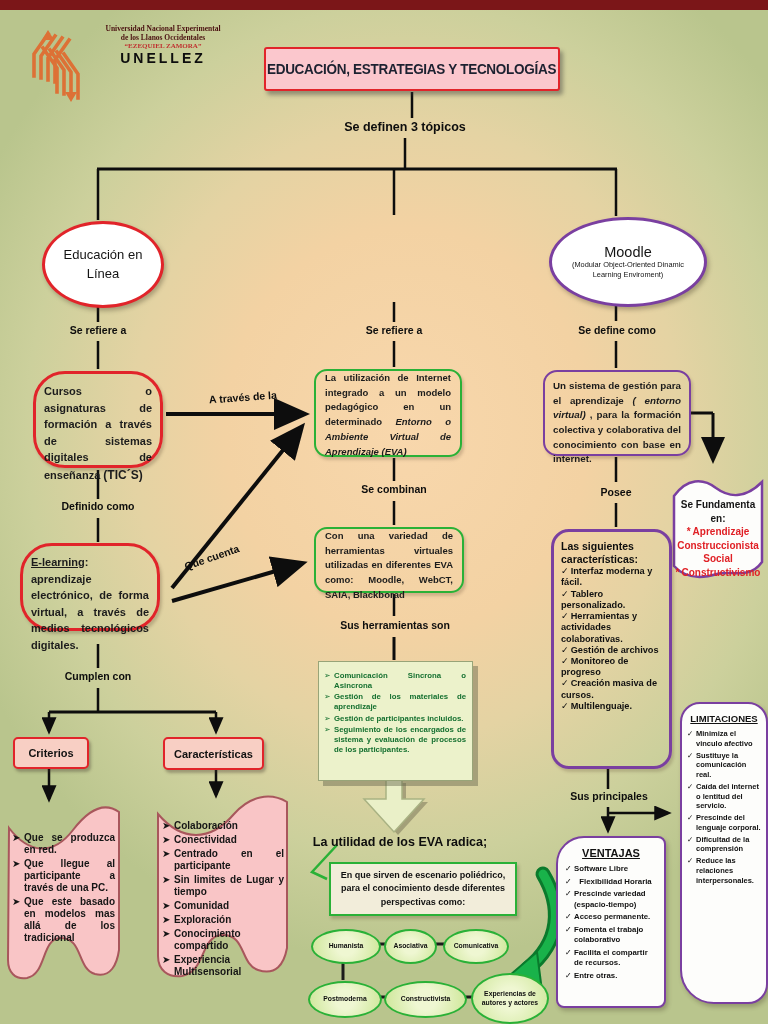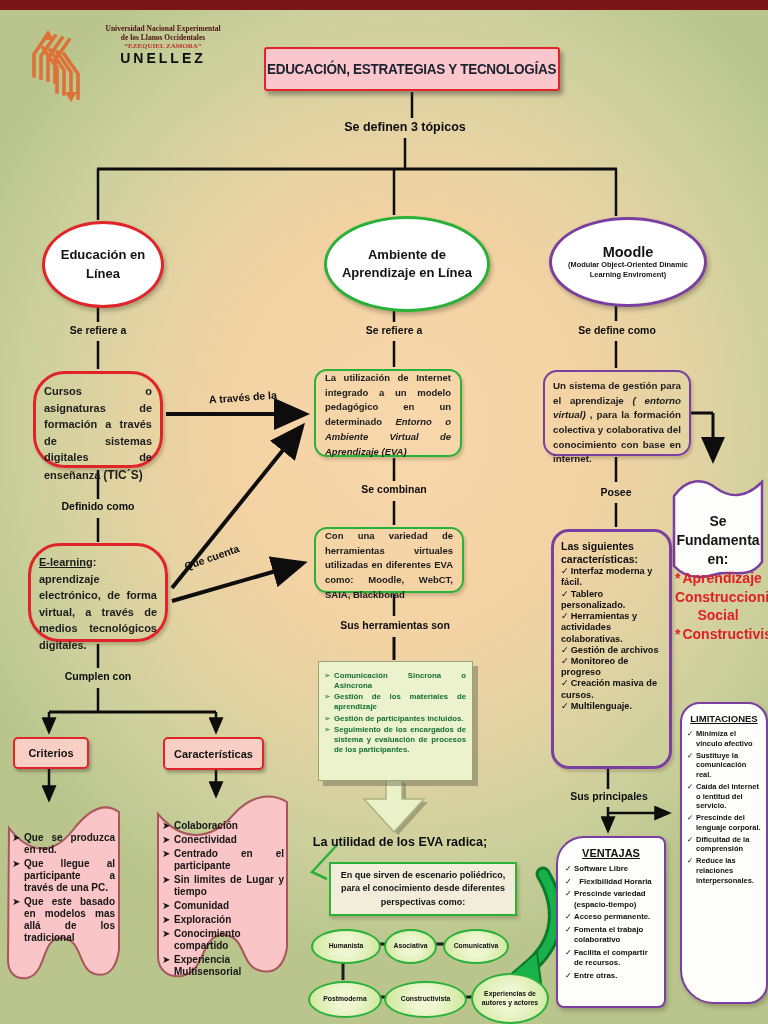--- a/index.html
+++ b/index.html
@@ -5,21 +5,21 @@
   html,body{margin:0;padding:0;background:#888;}
   #canvas{
     position:relative;width:768px;height:1024px;overflow:hidden;
     font-family:"Liberation Sans","DejaVu Sans",sans-serif;
     background:radial-gradient(ellipse 62% 52% at 53% 42%, #f8d7ac 0%, #f3d2a3 38%, #e4d3a3 58%, #ccd09c 80%, #b9c58d 100%);
   }
   .abs{position:absolute;}
   .topbar{left:0;top:0;width:768px;height:10px;background:#7b1618;}
   svg.overlay{left:0;top:0;width:768px;height:1024px;pointer-events:none;}
   .lbl{position:absolute;font-weight:bold;font-size:10.5px;color:#0d0d0d;text-align:center;line-height:1.1;}
-  .oval{position:absolute;border-radius:50%;background:#fff;display:flex;align-items:center;justify-content:center;text-align:center;font-weight:bold;color:#141414;box-shadow:2px 3px 4px rgba(70,60,40,.35);}
+  .oval{position:absolute;border-radius:50%;background:#fff;display:flex;align-items:center;justify-content:center;text-align:center;font-weight:normal;color:#141414;box-shadow:2px 3px 4px rgba(70,60,40,.35);}
   .oval.red{border:3px solid #e1242a;font-size:13px;line-height:1.4;}
   .oval.green{border:3px solid #2ab137;font-size:13px;line-height:1.35;}
   .oval.purple{border:3px solid #7a3fa0;font-size:13px;flex-direction:column;}
   .rbox{position:absolute;border:3px solid #e1242a;border-radius:32px;padding:9px 8px;font-weight:bold;font-size:11px;line-height:1.5;color:#1c1c1c;text-align:justify;box-shadow:2px 3px 3px rgba(80,60,40,.25);}
   .gbox{position:absolute;border:2.5px solid #2ab137;border-radius:13px;padding:0 9px;font-weight:bold;font-size:9.5px;line-height:1.55;color:#1c1c1c;text-align:justify;box-shadow:2px 3px 3px rgba(80,60,40,.22);}
   .pbox{position:absolute;border:2.5px solid #7a3fa0;border-radius:14px;padding:7px 8px;font-weight:bold;font-size:9.8px;line-height:1.5;color:#1c1c1c;text-align:justify;box-shadow:2px 3px 3px rgba(80,60,40,.22);}
   .tag{position:absolute;border:2.5px solid #e1242a;border-radius:5px;background:#f8cfc4;display:flex;align-items:center;justify-content:center;font-weight:bold;font-size:11px;color:#111;box-shadow:2px 3px 3px rgba(60,50,40,.35);}
   .wavetext{position:absolute;font-weight:bold;color:#151515;}
   .li{display:flex;margin-bottom:2px;}
   .li .mk{flex:0 0 12px;}
@@ -128,36 +128,35 @@
     <div style="font-size:7px;color:#c03030">“EZEQUIEL ZAMORA”</div>
     <div style="font-size:14px;color:#0d0d0d;letter-spacing:3px;font-family:'Liberation Sans',sans-serif">UNELLEZ</div>
   </div>
 
   <div class="abs" style="left:264px;top:47px;width:296px;height:44px;background:#fbc7cd;border:2.5px solid #e1242a;border-radius:3px;box-shadow:3px 4px 4px rgba(60,60,60,.45);display:flex;align-items:center;justify-content:center;box-sizing:border-box;">
     <span style="font-size:13.8px;font-weight:bold;color:#1c2130;white-space:nowrap;letter-spacing:-0.3px;transform:scaleX(.98)">EDUCACIÓN, ESTRATEGIAS Y TECNOLOGÍAS</span>
   </div>
   <div class="lbl" style="left:330px;top:121px;width:150px;font-size:12.5px">Se definen 3 tópicos</div>
 
   <div class="oval red" style="left:42px;top:221px;width:112px;height:77px;padding:2px">Educación en Línea</div>
-  <div class="oval green" style="left:324px;top:216px;width:140px;height:86px;padding:2px 10px">Ambiente de Aprendizaje en Línea</div>
   <div class="oval purple" style="left:549px;top:217px;width:136px;height:80px;padding:2px 8px">
     <span style="font-size:14.5px">Moodle</span>
     <span style="font-size:7.4px;line-height:1.3">(Modular Object-Oriented Dinamic Learning Enviroment)</span>
   </div>
 
   <div class="lbl" style="left:58px;top:325px;width:80px">Se refiere a</div>
   <div class="lbl" style="left:354px;top:325px;width:80px">Se refiere a</div>
   <div class="lbl" style="left:571px;top:325px;width:92px">Se define como</div>
 
   <div class="rbox" style="left:33px;top:371px;width:130px;height:97px;box-sizing:border-box;">
     <span>Cursos o asignaturas de formación a través de sistemas digitales de enseñanza </span><span style="font-size:12px">(TIC´S)</span>
   </div>
   <div class="lbl" style="left:200px;top:392px;width:86px;transform:rotate(-4deg)">A través de la</div>
   <div class="lbl" style="left:50px;top:501px;width:96px">Definido como</div>
-  <div class="rbox" style="left:28px;top:543px;width:140px;height:99px;box-sizing:border-box;padding:8px">
+  <div class="rbox" style="left:20px;top:543px;width:140px;height:88px;box-sizing:border-box;padding:8px">
     <span style="text-decoration:underline">E-learning</span><span>: aprendizaje electrónico, de forma virtual, a través de medios tecnológicos digitales.</span>
   </div>
   <div class="lbl" style="left:176px;top:552px;width:72px;transform:rotate(-19deg)">Que cuenta</div>
   <div class="lbl" style="left:48px;top:671px;width:100px">Cumplen con</div>
 
   <div class="tag" style="left:13px;top:737px;width:72px;height:28px">
       <span>Criterios</span>
     </div>
   <div class="tag" style="left:163px;top:737px;width:97px;height:29px">
       <span>Características</span>
@@ -265,21 +264,21 @@
 
   <div class="pbox" style="left:543px;top:370px;width:148px;height:86px;box-sizing:border-box">
     <span>Un sistema de gestión para el aprendizaje </span><span class="itbi">( entorno virtual)</span><span> , para la formación colectiva y colaborativa del conocimiento con base en internet.</span>
   </div>
   <div class="lbl" style="left:586px;top:487px;width:60px">Posee</div>
 
   <div class="abs" style="left:669px;top:472px;width:98px;height:114px">
     <svg width="98" height="114" viewBox="0 0 98 114">
       <path d="M5,24 C18,6 34,6 47,16 C62,27 78,25 93,10 L93,90 C80,108 62,98 48,102 C32,107 16,106 5,94 Z" fill="#fdfdfb" stroke="#7a3fa0" stroke-width="2.5"></path>
     </svg>
-    <div class="wavetext" style="left:6px;top:40px;width:86px;text-align:center;font-size:14px;line-height:1.35">
+    <div class="wavetext" style="left:6px;top:26px;width:86px;text-align:center;font-size:10px;line-height:1.35">
       <div>Se Fundamenta en:</div>
       <div style="color:#e02025"><span class="chk">*</span><span>Aprendizaje Construccionista Social</span></div>
       <div style="color:#e02025"><span class="chk">*</span><span>Constructivismo</span></div>
     </div>
   </div>
 
   <div class="abs" style="left:551px;top:529px;width:121px;height:240px;border:3px solid #7a3fa0;border-radius:18px;padding:8px 7px;box-sizing:border-box;box-shadow:2px 3px 3px rgba(80,60,40,.22)">
     <div style="font-size:10.5px;font-weight:bold;line-height:1.25;color:#0d0d0d">
       <span>Las siguientes</span><br>
       <span>características:</span>

